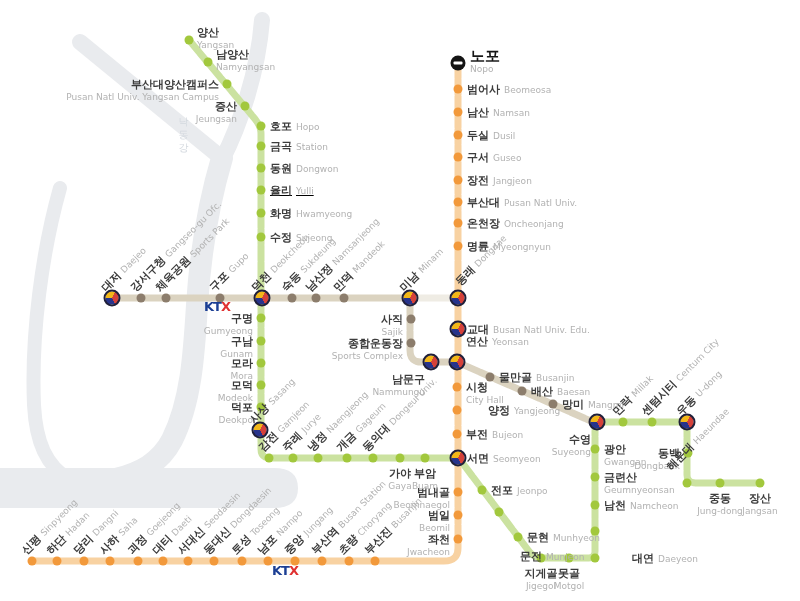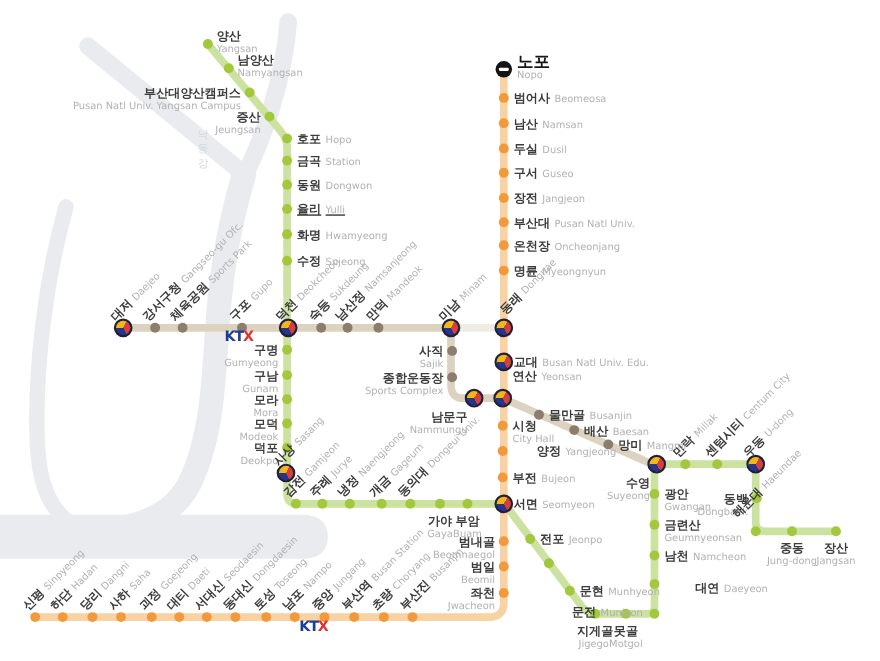--- a/index.html
+++ b/index.html
@@ -178,21 +178,21 @@
       <div class="lbl inline" style="left: 491px; top: 483px;"><span class="kr">전포</span><span class="en">Jeonpo</span></div>
       <div class="dot" style="background: rgb(162, 200, 61); left: 499px; top: 512px;"></div>
       <div class="lbl inline" style="left: 520px; top: 505px; margin-top: 44px;"><span class="kr">문전</span><span class="en">Munjeon</span></div>
       <div class="dot" style="background: rgb(162, 200, 61); left: 518px; top: 537px;"></div>
       <div class="lbl inline" style="left: 527px; top: 530px;"><span class="kr">문현</span><span class="en">Munhyeon</span></div>
       <div class="dot" style="background: rgb(162, 200, 61); left: 541px; top: 558px;"></div>
       <div class="lbl stacked t-center" style="left: 541px; top: 566px;"><span class="kr">지게골</span><span class="en">Jigegol</span></div>
       <div class="dot" style="background: rgb(162, 200, 61); left: 569px; top: 558px;"></div>
       <div class="lbl stacked t-center" style="left: 569px; top: 566px;"><span class="kr">못골</span><span class="en">Motgol</span></div>
       <div class="dot" style="background: rgb(162, 200, 61); left: 595px; top: 558px;"></div>
-      <div class="lbl inline" style="left: 604px; top: 527px; padding-left: 28px;"><span class="kr">대연</span><span class="en">Daeyeon</span></div>
+      <div class="lbl inline" style="left: 604px; top: 551px; padding-left: 28px;"><span class="kr">대연</span><span class="en">Daeyeon</span></div>
       <div class="dot" style="background: rgb(162, 200, 61); left: 595px; top: 531px;"></div>
       <div class="dot" style="background: rgb(162, 200, 61); left: 595px; top: 505px;"></div>
       <div class="lbl inline" style="left: 604px; top: 498px;"><span class="kr">남천</span><span class="en">Namcheon</span></div>
       <div class="dot" style="background: rgb(162, 200, 61); left: 595px; top: 477px;"></div>
       <div class="lbl stacked" style="left: 604px; top: 470px;"><span class="kr">금련산</span><span class="en">Geumnyeonsan</span></div>
       <div class="dot" style="background: rgb(162, 200, 61); left: 595px; top: 449px;"></div>
       <div class="lbl stacked" style="left: 604px; top: 442px;"><span class="kr">광안</span><span class="en">Gwangan</span></div>
       <div class="xfer" style="left: 597px; top: 422px;"></div>
       <div class="lbl stacked t-right" style="right: 209px; top: 432px;"><span class="kr">수영</span><span class="en">Suyeong</span></div>
       <div class="dot" style="background: rgb(162, 200, 61); left: 623px; top: 422px;"></div>

